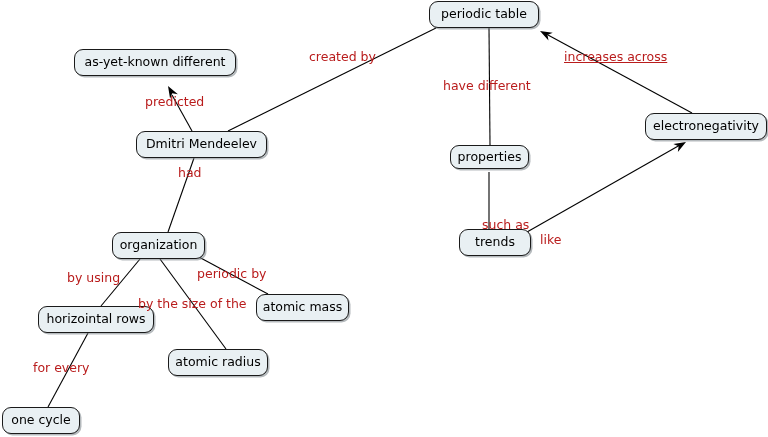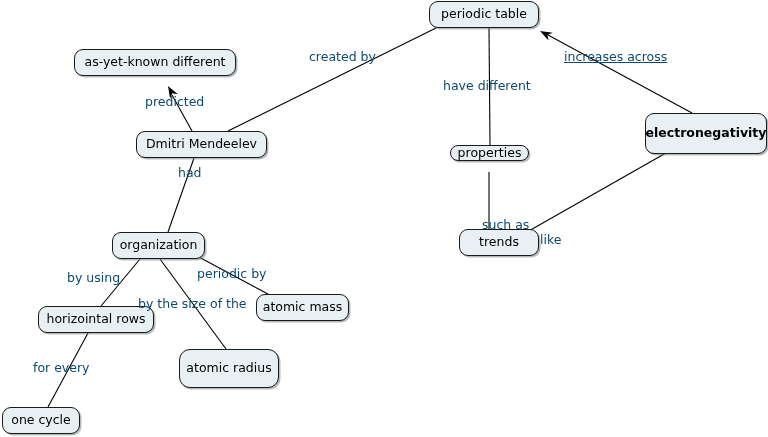--- a/index.html
+++ b/index.html
@@ -31,21 +31,21 @@
     align-items:center;
     justify-content:center;
     white-space:nowrap;
     box-shadow:1.5px 1.5px 0 rgba(120,130,135,0.55);
     padding:0 9px;
     height:27px;
     z-index:5;
   }
   .edge-label{
     position:absolute;
-    color:#0c4a6e;
+    color:#b91c1c;
     font-size:12.5px;
     line-height:1;
     white-space:nowrap;
     background:transparent;
     z-index:6;
   }
 </style>
 </head>
 <body>
 
@@ -64,28 +64,28 @@
       <path class="edge-line" d="M 140 259 L 101 306"></path>
       <path class="edge-line" d="M 197 256 L 268 294"></path>
       <path class="edge-line" d="M 160 259 L 226 349"></path>
       <path class="edge-line" d="M 88 333 L 48 407"></path>
     </g>
 </svg>
 
 <div id="nodes-layer">
     <div class="node" style="left: 429px; top: 1px; width: 110px; height: 27px;">periodic table</div>
     <div class="node" style="left: 74px; top: 49px; width: 162px; height: 27px;">as-yet-known different</div>
-    <div class="node" style="left: 645px; top: 113px; width: 122px; height: 41px; font-weight: bold;">electronegativity</div>
+    <div class="node" style="left: 645px; top: 113px; width: 122px; height: 27px;">electronegativity</div>
     <div class="node" style="left: 136px; top: 131px; width: 131px; height: 27px;">Dmitri Mendeelev</div>
-    <div class="node" style="left: 450px; top: 145px; width: 79px; height: 16px;">properties</div>
+    <div class="node" style="left: 450px; top: 145px; width: 79px; height: 24px;">properties</div>
     <div class="node" style="left: 112px; top: 232px; width: 93px; height: 27px;">organization</div>
-    <div class="node" style="left: 459px; top: 229px; width: 80px; height: 27px;">trends</div>
+    <div class="node" style="left: 459px; top: 229px; width: 72px; height: 27px;">trends</div>
     <div class="node" style="left: 256px; top: 294px; width: 93px; height: 27px;">atomic mass</div>
     <div class="node" style="left: 38px; top: 306px; width: 116px; height: 27px;">horizointal rows</div>
-    <div class="node" style="left: 179px; top: 349px; width: 100px; height: 39px; border-radius: 11px;">atomic radius</div>
+    <div class="node" style="left: 168px; top: 349px; width: 100px; height: 27px;">atomic radius</div>
     <div class="node" style="left: 2px; top: 407px; width: 78px; height: 27px;">one cycle</div>
   </div>
 <div id="labels-layer">
     <div class="edge-label" style="left: 145px; top: 96px;">predicted</div>
     <div class="edge-label" style="left: 309px; top: 51px;">created by</div>
     <div class="edge-label" style="left: 443px; top: 80px;">have different</div>
     <div class="edge-label" style="left: 564px; top: 51px; text-decoration: underline;">increases across</div>
     <div class="edge-label" style="left: 178px; top: 167px;">had</div>
     <div class="edge-label" style="left: 482px; top: 191px; margin-top: 28px;">such as</div>
     <div class="edge-label" style="left: 540px; top: 222px; margin-top: 12px;">like</div>

